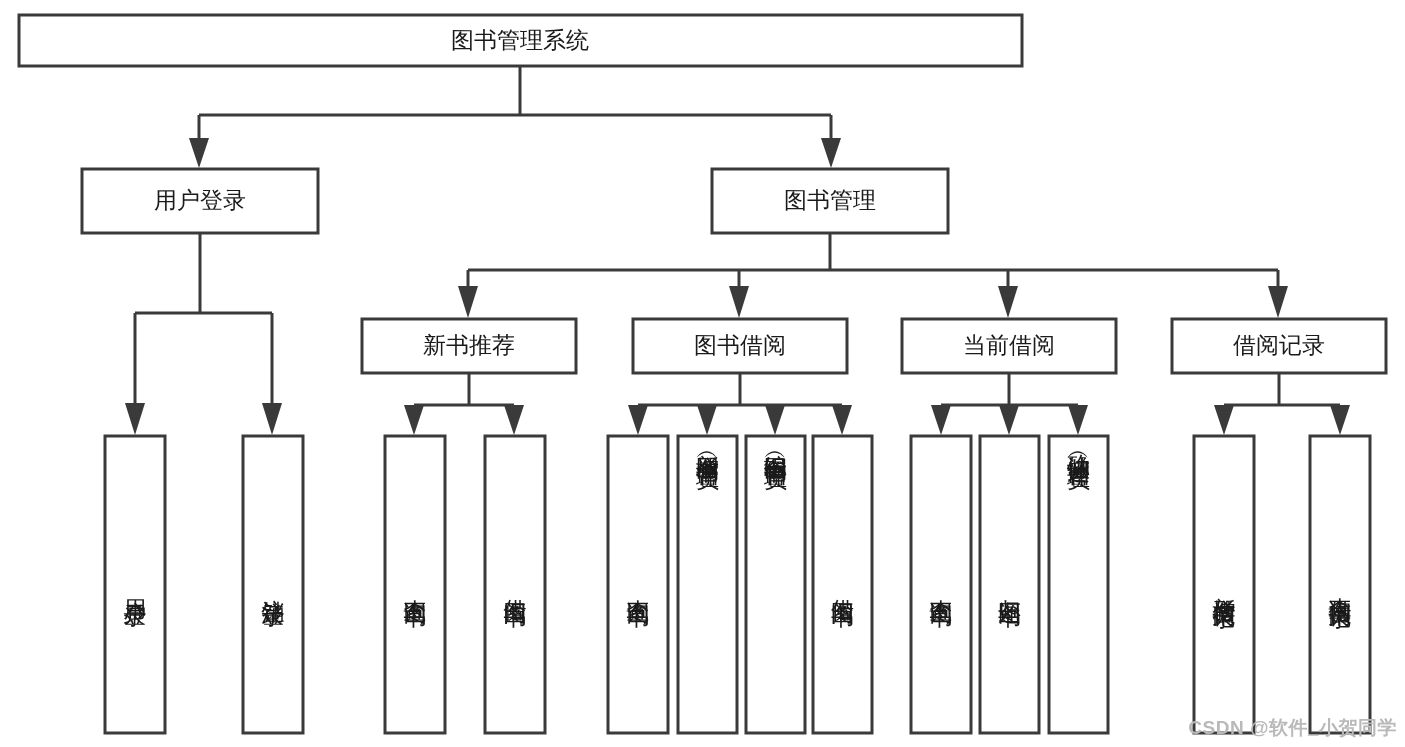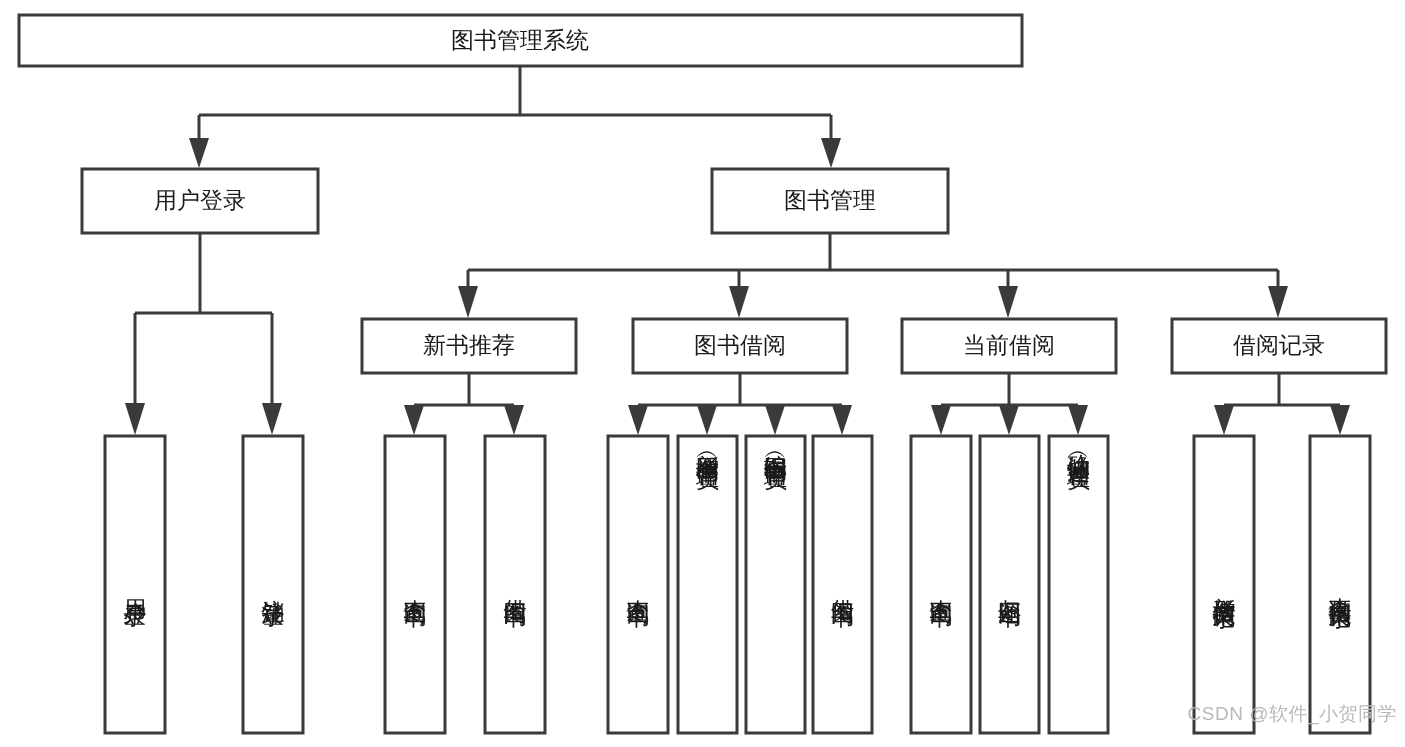--- a/index.html
+++ b/index.html
@@ -63,26 +63,27 @@
   .vlabel-wrap {
     position: absolute;
     display: flex;
     align-items: center;
     justify-content: center;
     pointer-events: none;
   }
   .watermark {
     position: absolute;
     right: 8px;
-    bottom: 20px;
+    bottom: 6px;
     font-family: "Liberation Sans", "DejaVu Sans", sans-serif;
     font-size: 19px;
     color: #b9b9b9;
     white-space: nowrap;
     letter-spacing: 0.5px;
+    font-weight: bold;
   }
 </style>
 </head>
 <body>
 
 <div id="diagram-root">
 
   <svg class="diagram-canvas" viewBox="0 0 1405 747">
 
     <g>

